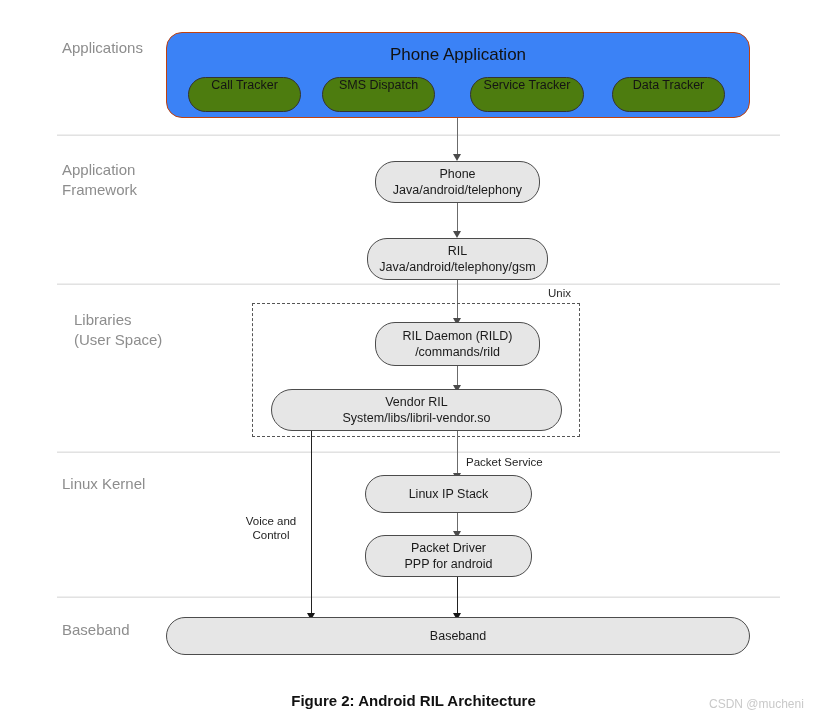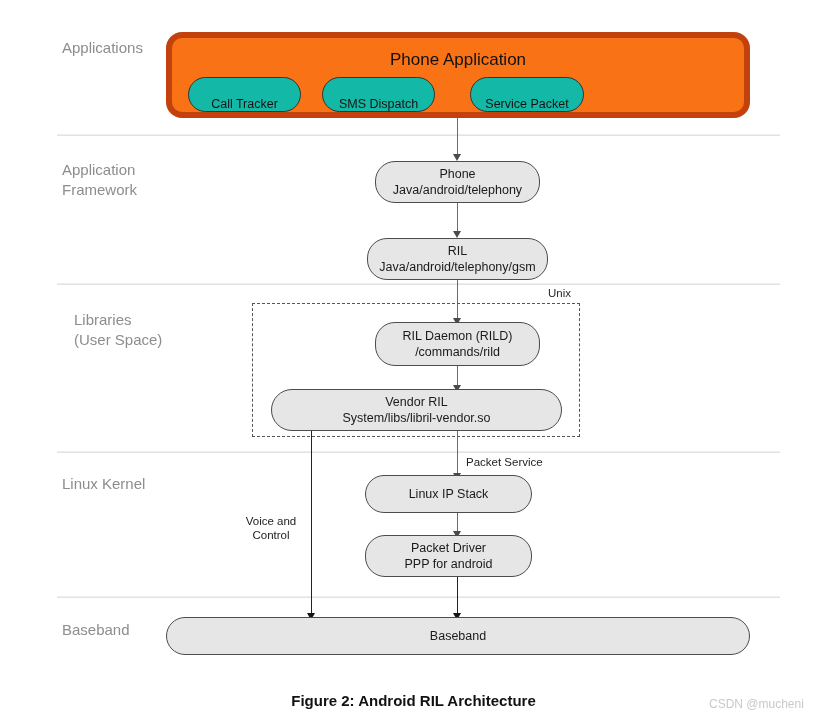--- a/index.html
+++ b/index.html
@@ -56,41 +56,41 @@
     font-size: 12.5px;
     line-height: 16px;
     text-align: center;
   }
   .node .l2 { display: block; }
 
   
   .app-container {
     position: absolute;
     box-sizing: border-box;
-    background: #f97316;
-    border: 6px solid #c2410c;
+    background: #3b82f6;
+    border: 1px solid #c2410c;
     border-radius: 16px;
   }
   .app-title {
     position: absolute;
     top: 12px;
     left: 0;
     right: 0;
     text-align: center;
     font-size: 17px;
     color: #111;
   }
   .pill {
     position: absolute;
     box-sizing: border-box;
-    background: #14b8a6;
+    background: #4d7c0f;
     border: 1px solid #333;
     border-radius: 19px;
     display: flex;
-    align-items: flex-end;
+    align-items: flex-start;
     justify-content: center;
     font-size: 12.5px;
     color: #141414;
   }
 
   .rounded-lg { border-radius: 20px; }
   .rounded-xl { border-radius: 26px; }
 
   
   .dashed-box {
@@ -170,21 +170,24 @@
     <div class="app-title">Phone Application</div>
   </div>
 
   <div class="pill" style="left:188px; top:77px; width:113px; height:35px;">
     <span>Call Tracker</span>
   </div>
   <div class="pill" style="left:322px; top:77px; width:113px; height:35px;">
     <span>SMS Dispatch</span>
   </div>
   <div class="pill" style="left:470px; top:77px; width:114px; height:35px;">
-    <span>Service Packet</span>
+    <span>Service Tracker</span>
+  </div>
+  <div class="pill" style="left:612px; top:77px; width:113px; height:35px;">
+    <span>Data Tracker</span>
   </div>
 
   <div class="vline" style="left:457px; top:118px; height:38px;"></div>
   <div class="arrowhead" style="left:453px; top:154px;"></div>
 
   <div class="node rounded-lg" style="left:375px; top:161px; width:165px; height:42px;">
     <span class="l1">Phone</span>
     <span class="l2">Java/android/telephony</span>
   </div>
 

